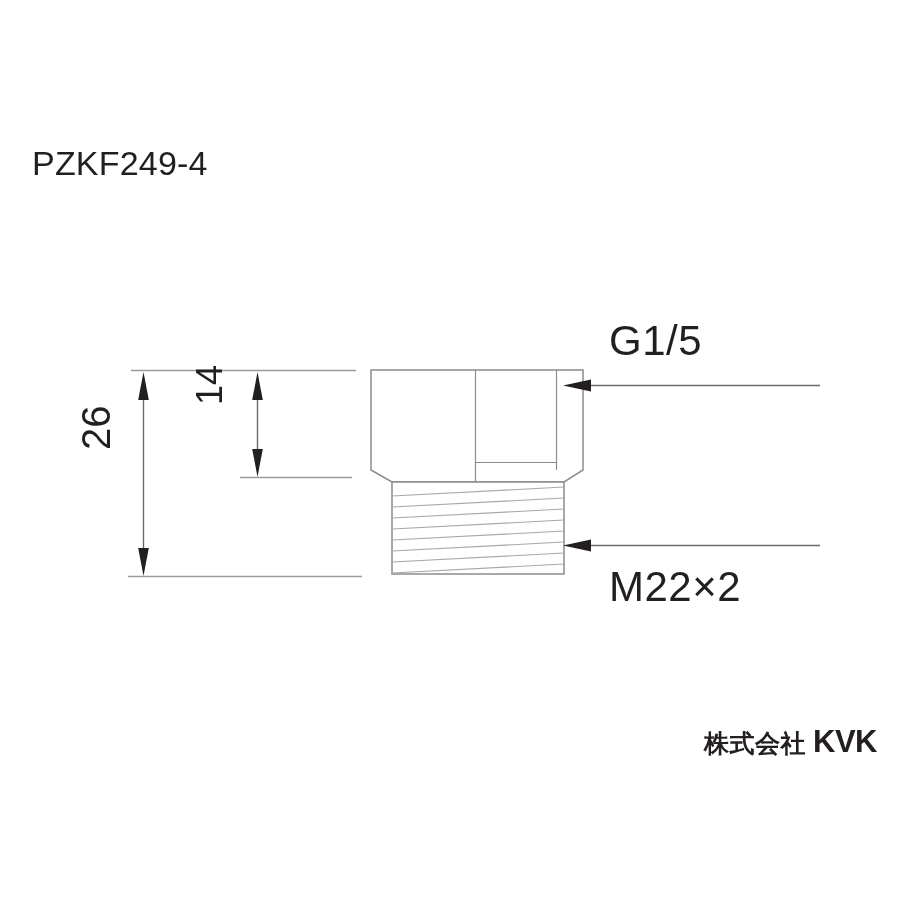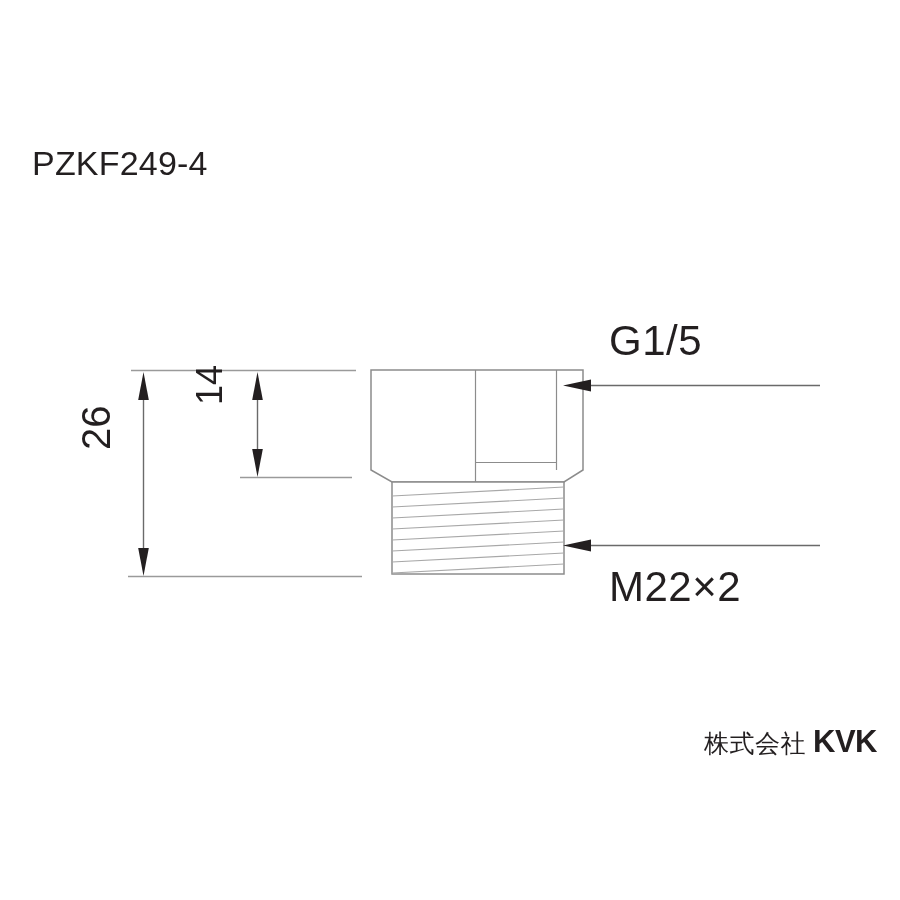--- a/index.html
+++ b/index.html
@@ -68,21 +68,21 @@
     left: 704px;
     top: 726px;
     font-size: 27px;
     font-weight: bold;
     letter-spacing: 0.5px;
     display: flex;
     align-items: baseline;
   }
   #brand-logo .jp {
     font-size: 25px;
-    font-weight: normal;
+    font-weight: bold;
   }
   #brand-logo .kvk {
     font-size: 31px;
     font-weight: bold;
     letter-spacing: -0.5px;
     margin-left: 7px;
   }
 </style>
 </head>
 <body>

